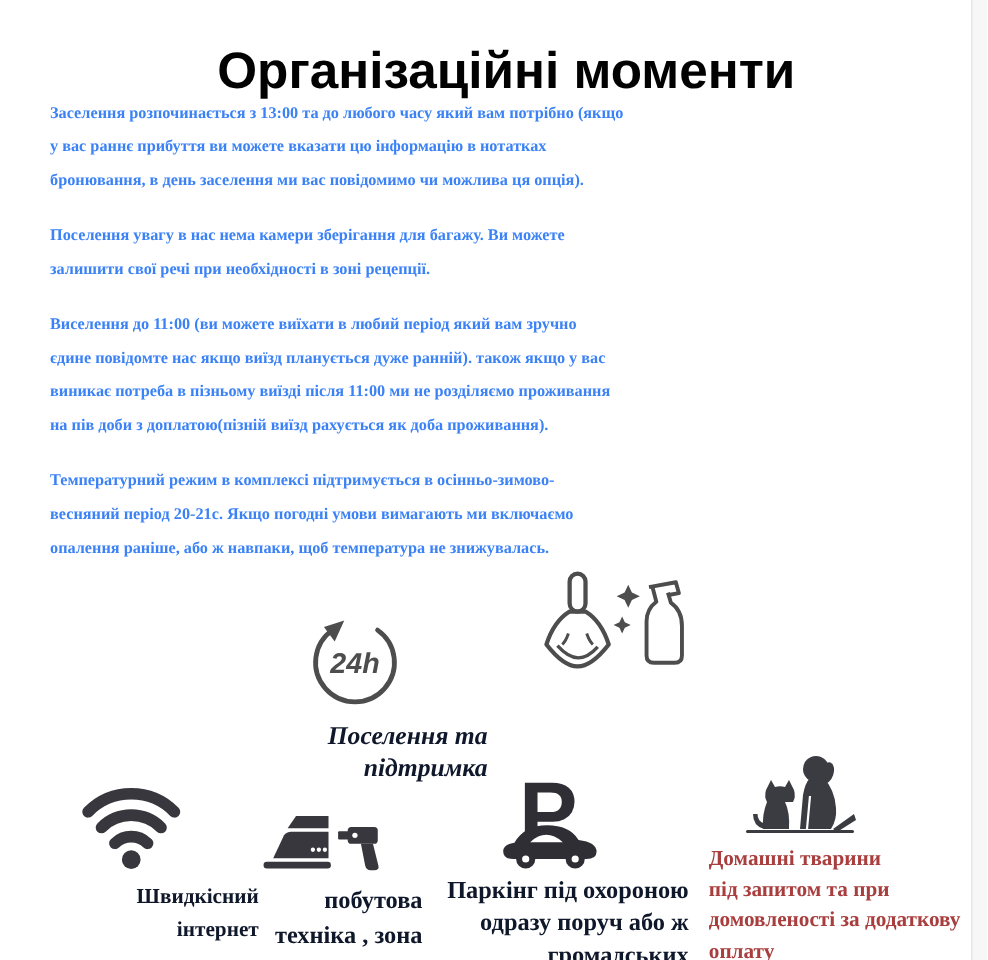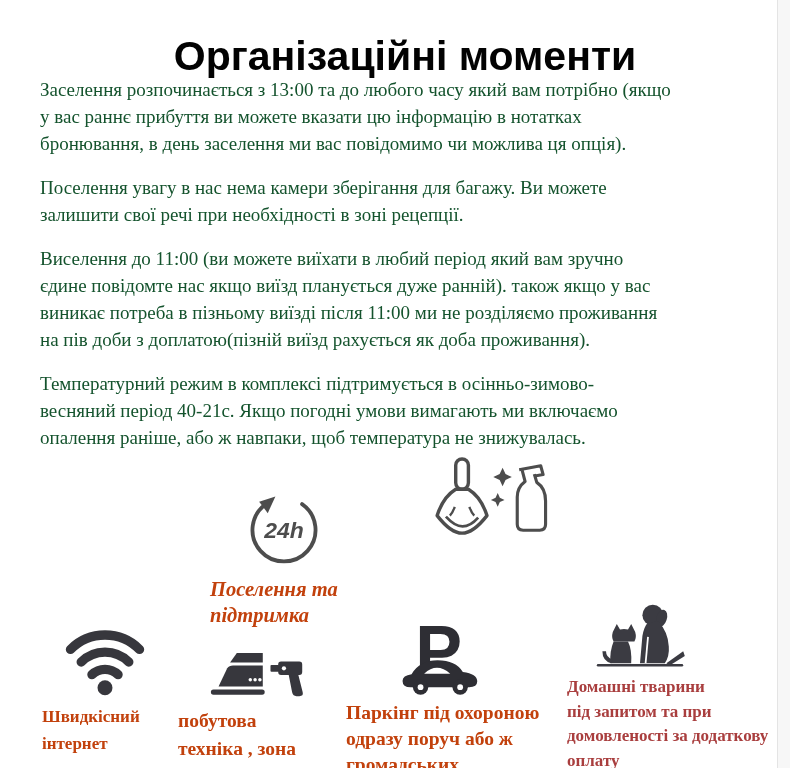--- a/index.html
+++ b/index.html
@@ -13,28 +13,28 @@
     background:#f7f7f7; border-left:1px solid #e4e4e4;
   }
   .title {
     position:absolute; top:6px; left:0; width:778px;
     text-align:center;
     font-family:"Liberation Sans", sans-serif;
     font-weight:700; font-size:41px; color:#020202;padding-left:16px;
   }
   .paragraphs { position:absolute; top:76px; left:40px; width:742px; }
   .para {
-    font-weight:400; font-size:19px; line-height:27px;
-    color:#14532d; white-space:pre-line; margin:0 0 17px 0;
+    font-weight:700; font-size:13px; line-height:27px;
+    color:#3b82f6; white-space:pre-line; margin:0 0 17px 0;
   }
   .feature { position:absolute; }
   .feature svg { display:block; }
   .feat-label {
-    font-weight:700; white-space:pre-line; color:#c2410c;
-    text-align:left;
+    font-weight:700; white-space:pre-line; color:#0f172a;
+    text-align:right;
   }
   
   .feat-support { left:210px; top:484px; width:180px;font-style:italic; }
   .feat-support svg { margin-left:31px; }
   .feat-support .feat-label { font-size:20.5px; line-height:26px; margin-top:6px; }
   .feat-clean { left:382px; top:456px; width:200px; }
   .feat-clean svg { margin-left:26px; }
   .feat-clean .feat-label { font-size:20.5px; line-height:26px; margin-top:4px; }
   
   .feat-wifi { left:42px; top:626px; width:165px; }
@@ -65,21 +65,21 @@
     <p class="para">Заселення розпочинається з 13:00 та до любого часу який вам потрібно (якщо
 у вас раннє прибуття ви можете вказати цю інформацію в нотатках
 бронювання, в день заселення ми вас повідомимо чи можлива ця опція).</p>
     <p class="para">Поселення увагу в нас нема камери зберігання для багажу. Ви можете
 залишити свої речі при необхідності в зоні рецепції.</p>
     <p class="para">Виселення до 11:00 (ви можете виїхати в любий період який вам зручно
 єдине повідомте нас якщо виїзд планується дуже ранній). також якщо у вас
 виникає потреба в пізньому виїзді після 11:00 ми не розділяємо проживання
 на пів доби з доплатою(пізній виїзд рахується як доба проживання).</p>
     <p class="para">Температурний режим в комплексі підтримується в осінньо-зимово-
-весняний період 40-21с. Якщо погодні умови вимагають ми включаємо
+весняний період 20-21с. Якщо погодні умови вимагають ми включаємо
 опалення раніше, або ж навпаки, щоб температура не знижувалась.</p>
   </div>
 
   <div class="feature feat-support">
     <svg viewBox="0 0 90 90" width="86" height="86">
       <path d="M63.9 21 A33 33 0 1 1 26.1 21" fill="none" stroke="#4d4d4d" stroke-width="4" stroke-linecap="round"></path>
       <path d="M36 13 L19 18.5 L28 30.5 Z" fill="#4d4d4d"></path>
       <text x="45" y="57" text-anchor="middle" font-family="Liberation Sans, sans-serif" font-size="24" font-weight="600" fill="#4d4d4d">24h</text>
     </svg>
     <div class="feat-label">Поселення та

